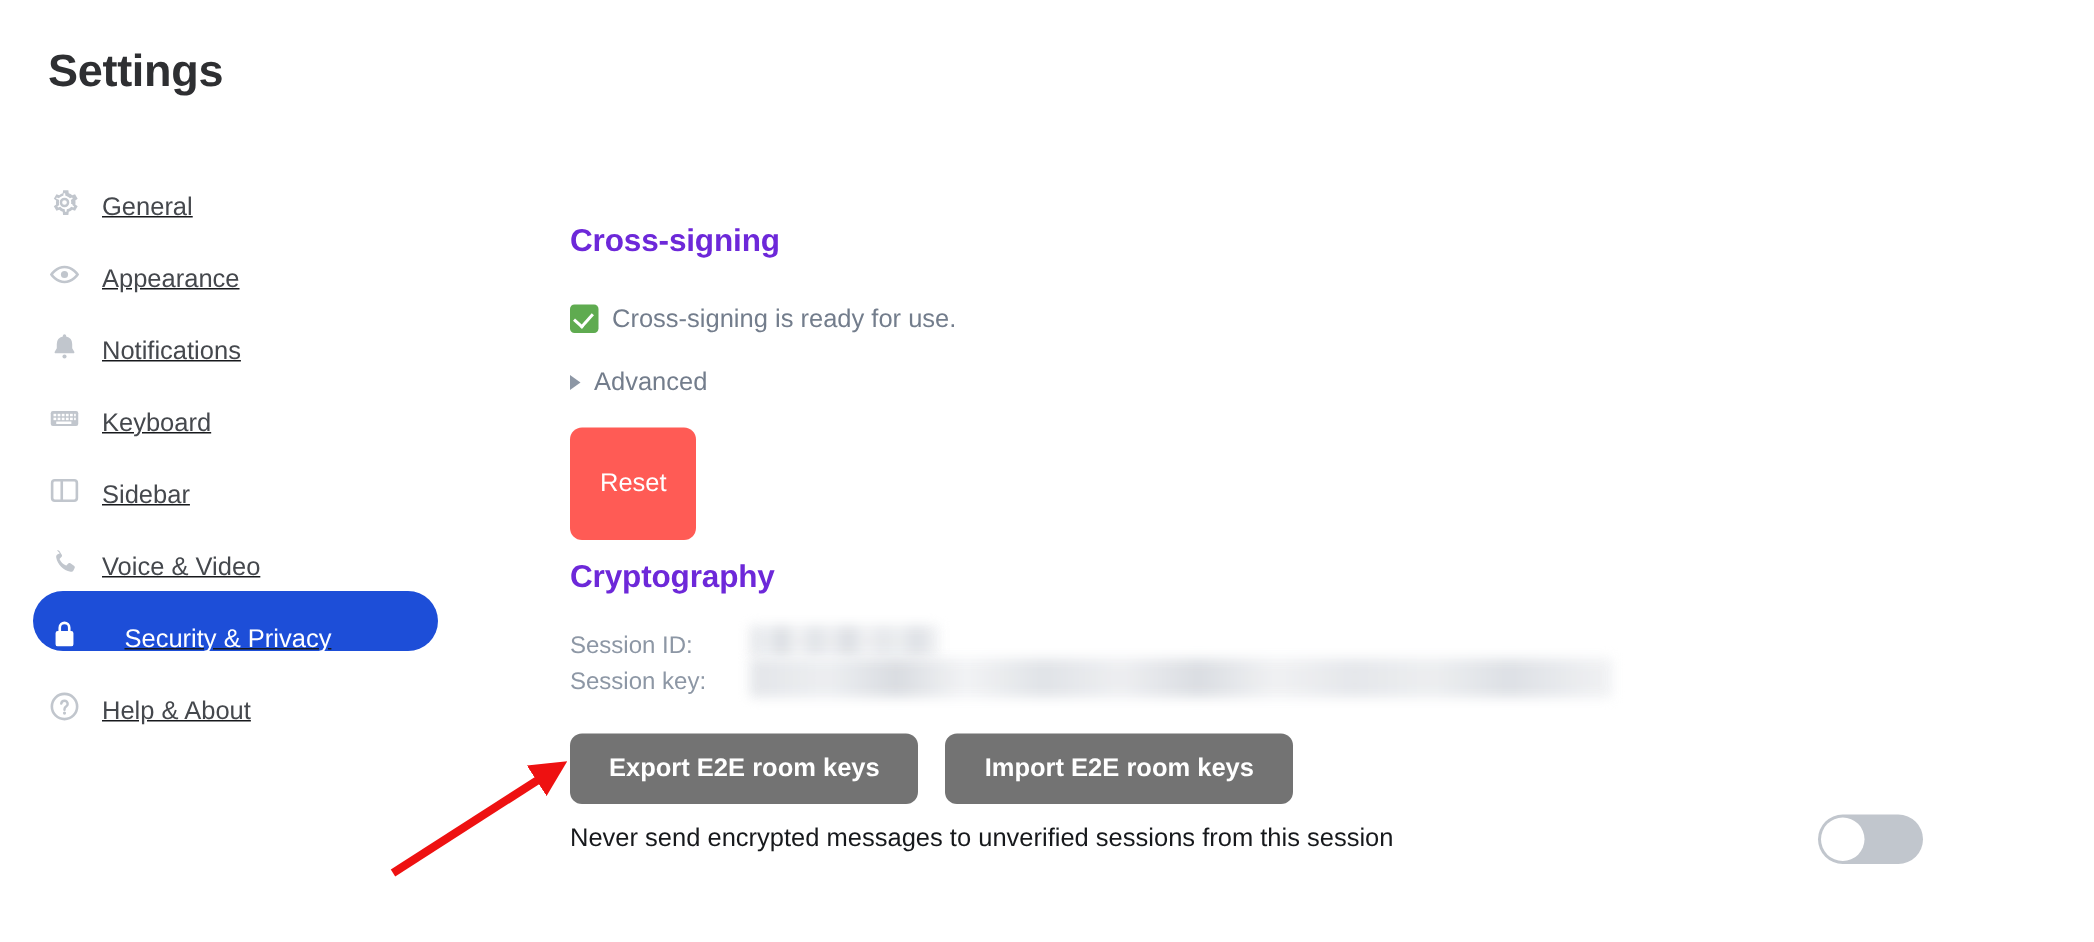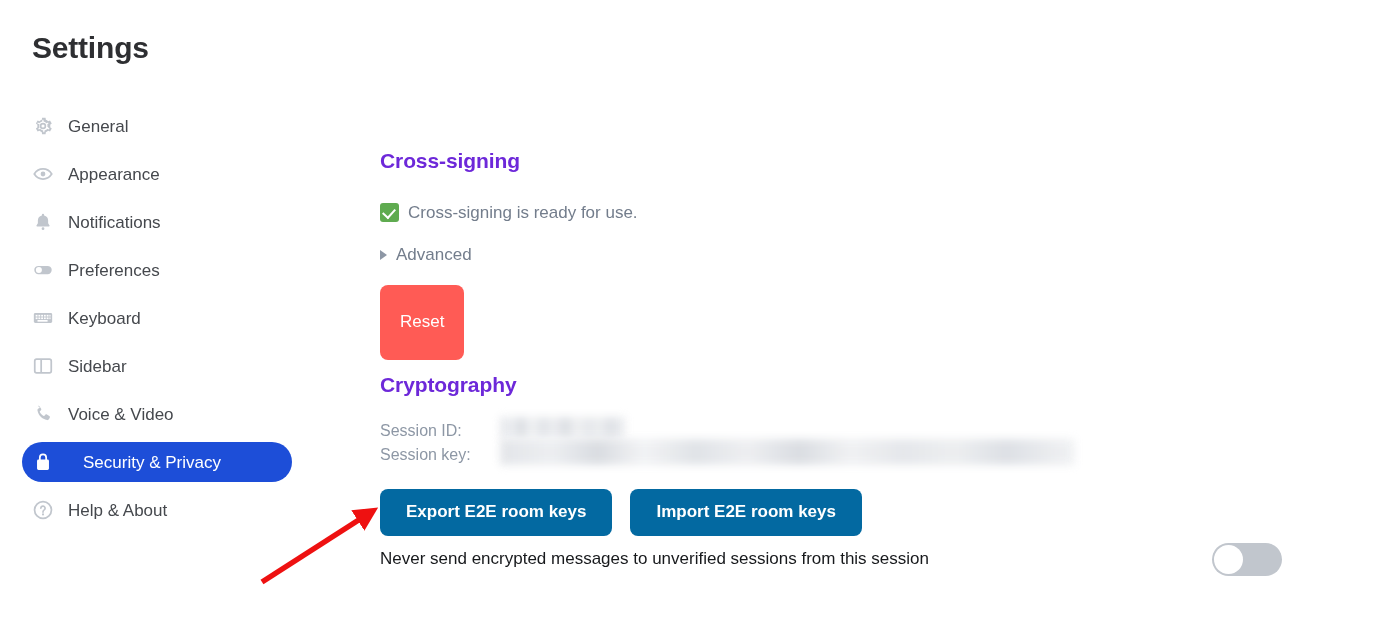--- a/index.html
+++ b/index.html
@@ -39,27 +39,28 @@
     line-height: 1.2;
   }
   #sidebar-nav {
     position: absolute;
     left: 22px;
     top: 106px;
     width: 270px;
   }
   .nav-item {
     display: flex;
-    align-items: center;
+    align-items: flex-end;
     height: 40px;
     margin-bottom: 8px;
     padding: 0 14px 0 10px;
     border-radius: 20px;
     cursor: pointer;
     user-select: none;
+    text-decoration: underline;
   }
   .nav-item .nav-icon {
     width: 22px;
     height: 22px;
     margin-right: 14px;
     flex: 0 0 22px;
     display: flex;
     align-items: center;
     justify-content: center;
     color: #c1c6cd;
@@ -176,21 +177,21 @@
   }
   #redaction-session-id { left: 120px; top: -2px; width: 126px; height: 21px; }
   #redaction-session-key { left: 120px; top: 20px; width: 575px; height: 26px; }
 
   #key-buttons {
     margin-top: 22px;
     display: flex;
     gap: 18px;
   }
   .primary-button {
-    background: #0369a1;
+    background: #737373;
     color: #ffffff;
     border: none;
     border-radius: 8px;
     font-family: inherit;
     font-size: 17px;
     font-weight: bold;
     padding: 14px 26px;
     cursor: pointer;
     line-height: 1.1;
     white-space: nowrap;
@@ -271,29 +272,20 @@
     <div class="nav-item">
       <span class="nav-icon">
         <svg width="22" height="22" viewBox="0 0 24 24" fill="currentColor">
           <path d="M12 3a1.2 1.2 0 011.2 1.2v.6a5.6 5.6 0 014.4 5.45v3.1l1.5 2.4a.7.7 0 01-.6 1.1H5.5a.7.7 0 01-.6-1.1l1.5-2.4v-3.1A5.6 5.6 0 0110.8 4.8v-.6A1.2 1.2 0 0112 3z"></path>
           <circle cx="12" cy="19.3" r="1.5"></circle>
         </svg>
       </span>
       <span class="nav-label">Notifications</span>
     </div>
 
-    <div class="nav-item">
-      <span class="nav-icon">
-        <svg width="22" height="22" viewBox="0 0 24 24">
-          <rect x="2.5" y="7.5" width="19" height="9" rx="4.5" fill="currentColor"></rect>
-          <circle cx="7.5" cy="12" r="3.3" fill="#ffffff"></circle>
-        </svg>
-      </span>
-      <span class="nav-label">Preferences</span>
-    </div>
 
     <div class="nav-item">
       <span class="nav-icon">
         <svg width="22" height="22" viewBox="0 0 24 24">
           <rect x="2" y="6.5" width="20" height="11" rx="1.6" fill="currentColor"></rect>
           <g fill="#ffffff">
             <rect x="4" y="8.6" width="2" height="1.8"></rect>
               <rect x="7" y="8.6" width="2" height="1.8"></rect>
             <rect x="10" y="8.6" width="2" height="1.8"></rect>
               <rect x="13" y="8.6" width="2" height="1.8"></rect>

